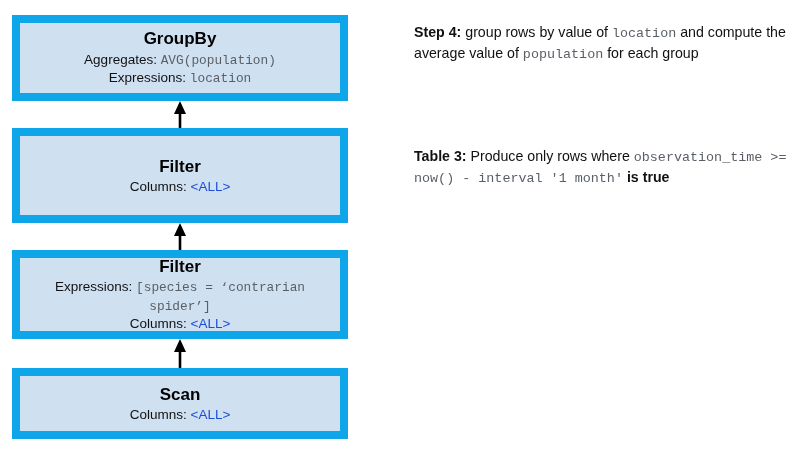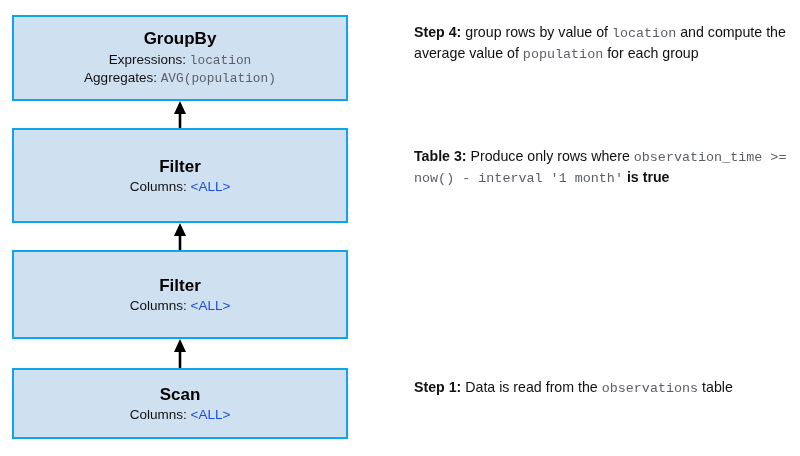--- a/index.html
+++ b/index.html
@@ -21,21 +21,21 @@
     height: 456px;
   }
 
   
   .node {
     position: absolute;
     left: 12px;
     width: 336px;
     box-sizing: border-box;
     background: #cfe0f1;
-    border: 2px solid #0ea5e9;
+    border: 8px solid #0ea5e9;
     display: flex;
     flex-direction: column;
     align-items: center;
     justify-content: center;
     text-align: center;
     padding: 4px 6px;
   }
   .node-title {
     font-size: 17px;
     font-weight: bold;
@@ -101,26 +101,26 @@
   #step-1 { top: 377px; }
 </style>
 </head>
 <body>
 
 <div id="canvas">
 
   <div class="node" id="node-groupby">
     <div class="node-title">GroupBy</div>
     <div class="node-line">
+      <span>Aggregates:</span>
+      <span class="mono">AVG(population)</span>
+    </div>
+    <div class="node-line">
       <span>Expressions:</span>
       <span class="mono">location</span>
-    </div>
-    <div class="node-line">
-      <span>Aggregates:</span>
-      <span class="mono">AVG(population)</span>
     </div>
   </div>
 
   <div class="arrow" id="arrow-filter-time-to-groupby">
     <svg width="16" height="27" viewBox="0 0 16 27">
       <line x1="8" y1="27" x2="8" y2="9" stroke="#000000" stroke-width="2.6"></line>
       <polygon points="8,0 14,13 2,13" fill="#000000"></polygon>
     </svg>
   </div>
 
@@ -134,20 +134,24 @@
 
   <div class="arrow" id="arrow-filter-species-to-filter-time">
     <svg width="16" height="27" viewBox="0 0 16 27">
       <line x1="8" y1="27" x2="8" y2="9" stroke="#000000" stroke-width="2.6"></line>
       <polygon points="8,0 14,13 2,13" fill="#000000"></polygon>
     </svg>
   </div>
 
   <div class="node" id="node-filter-species">
     <div class="node-title">Filter</div>
+    <div class="node-line">
+      <span>Expressions:</span>
+      <span class="mono">[species = ‘contrarian spider’]</span>
+    </div>
     <div class="node-line">
       <span>Columns:</span>
       <span class="sans-val">&lt;ALL&gt;</span>
     </div>
   </div>
 
   <div class="arrow" id="arrow-scan-to-filter-species">
     <svg width="16" height="29" viewBox="0 0 16 29">
       <line x1="8" y1="29" x2="8" y2="9" stroke="#000000" stroke-width="2.6"></line>
       <polygon points="8,0 14,13 2,13" fill="#000000"></polygon>
@@ -164,17 +168,14 @@
 
   <div class="step" id="step-4">
     <b>Step 4:</b><span class="step-parts"><span> group rows by value of </span><span class="code">location</span><span> and compute the average value of </span><span class="code">population</span><span> for each group</span></span>
   </div>
 
   <div class="step" id="step-3">
     <b>Table 3:</b><span class="step-parts"><span> Produce only rows where </span><span class="code">observation_time &gt;= now() - interval '1 month'</span><span class="istrue"> is true</span></span>
   </div>
 
 
-  <div class="step" id="step-1">
-    <b>Step 1:</b><span class="step-parts"><span> Data is read from the </span><span class="code">observations</span><span> table</span></span>
-  </div>
 
 </div>
 
 </body></html>

